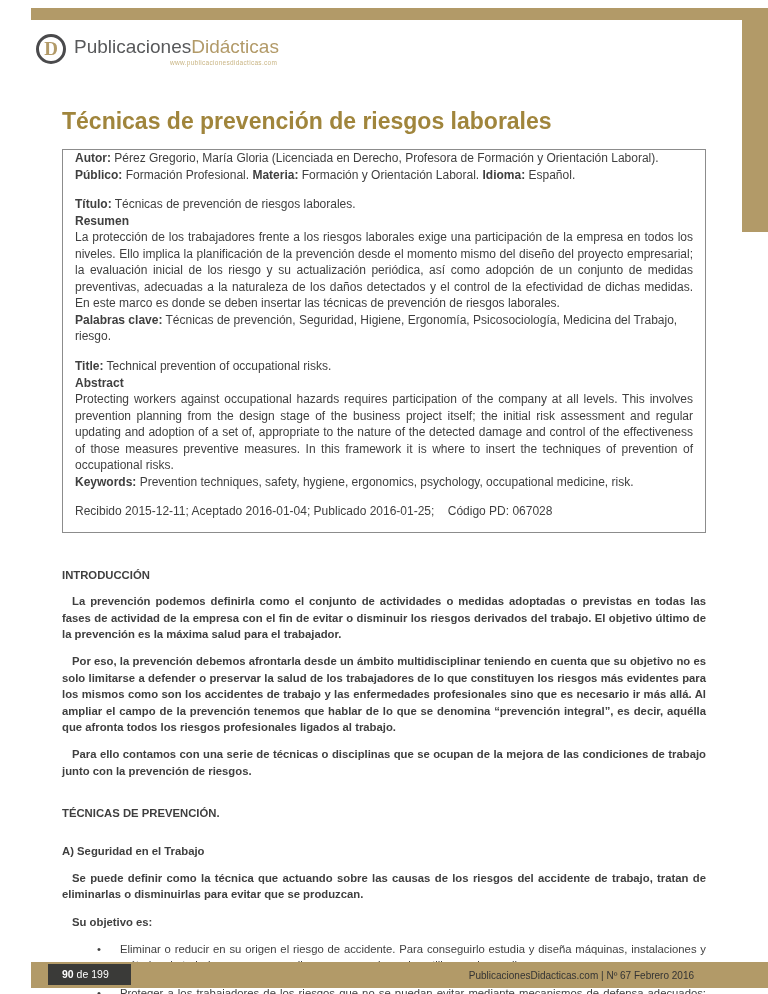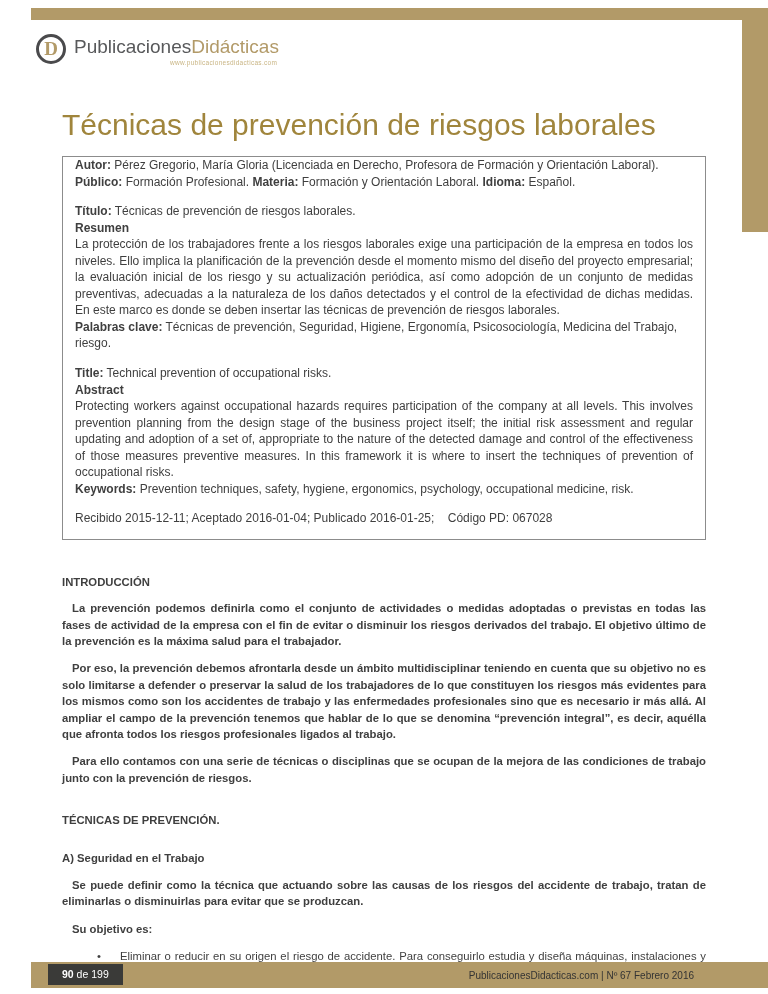--- a/index.html
+++ b/index.html
@@ -16,21 +16,21 @@
   .logo-circle { width:30px; height:30px; border:3px solid #4a4a4c; border-radius:50%;
                  display:flex; align-items:center; justify-content:center;
                  font-family:"Liberation Serif", serif; font-weight:bold; font-size:19px;
                  color:var(--accent,#b29a68); }
   .logo-name { font-family:Liberation Sans, sans-serif; font-size:19px; line-height:1.1; padding-top:3px; }
   .name-gray { color:#58595b; }
   .name-gold { color:var(--accent,#b29a68); }
   .logo-url  { font-size:6.5px; color:#c9b584; letter-spacing:.3px; margin-left:96px; margin-top:1px; }
 
   .content { position:absolute; left:62px; width:644px; top:108px; }
-  .title { font-size:30px; font-weight:normal; color:var(--title,#a0853c); margin-bottom:14px; }
+  .title { font-size:23px; font-weight:bold; color:var(--title,#a0853c); margin-bottom:14px; }
 
   .info-box { border:1px solid #8c8c8c; padding:0 12px 12px 12px;
               font-size:12px; line-height:1.38; color:#3f3f3f; }
   .box-line { text-align:left; }
   .box-line.justify { text-align:justify; }
   .box-line.spacer { height:13px; }
   .bold { font-weight:bold; }
 
   .body { margin-top:34px; font-size:11.3px; line-height:1.45; }
   .heading { font-weight:bold; margin:26px 0 10px 0; }
@@ -38,21 +38,21 @@
   .subheading { font-weight:bold; margin:22px 0 10px 0; }
   .paragraph { text-align:justify; text-indent:10px; margin-bottom:11px;font-weight:bold; }
   .bullet-item { display:flex; padding-left:35px; margin-bottom:11px; }
   .bullet-dot  { width:23px; flex:0 0 23px; }
   .bullet-text { flex:1; text-align:justify; }
 
   .footer-band { position:absolute; left:31px; right:0; bottom:6px; height:26px;
                  background:var(--accent,#b29a68); }
   .page-num-box { position:absolute; left:48px; bottom:9px; height:21px;
                   background:var(--footerBox,#3a3a38); color:#ffffff; font-size:10.5px;
-                  padding:4px 14px 0 14px; }
+                  padding:4px 22px 0 14px; }
   .footer-right { position:absolute; right:74px; bottom:13px; font-size:10px; color:#333333; }
 </style>
 </head>
 <body>
 
 <div class="top-bar"></div>
 <div class="right-bar"></div>
 
 <header class="brand">
   <div class="logo-circle">

